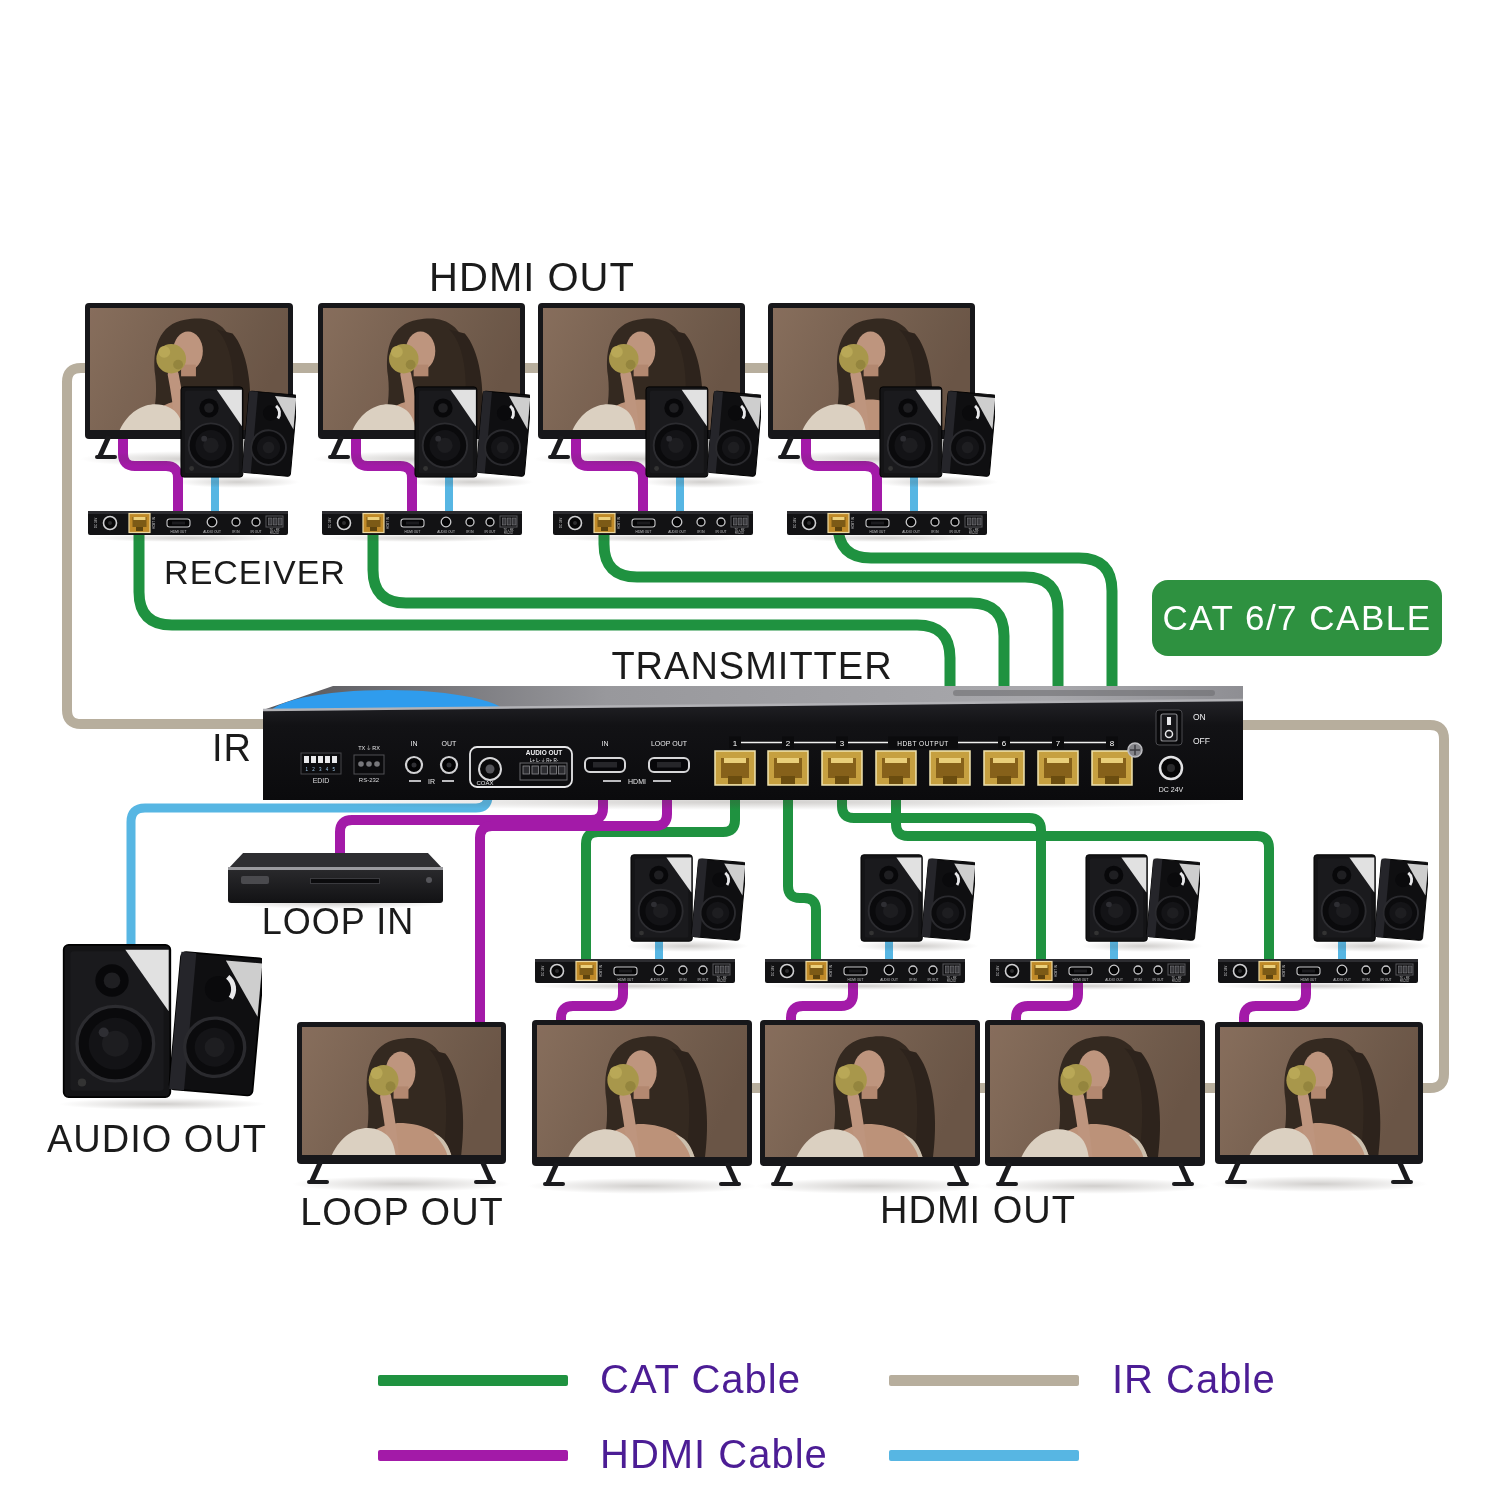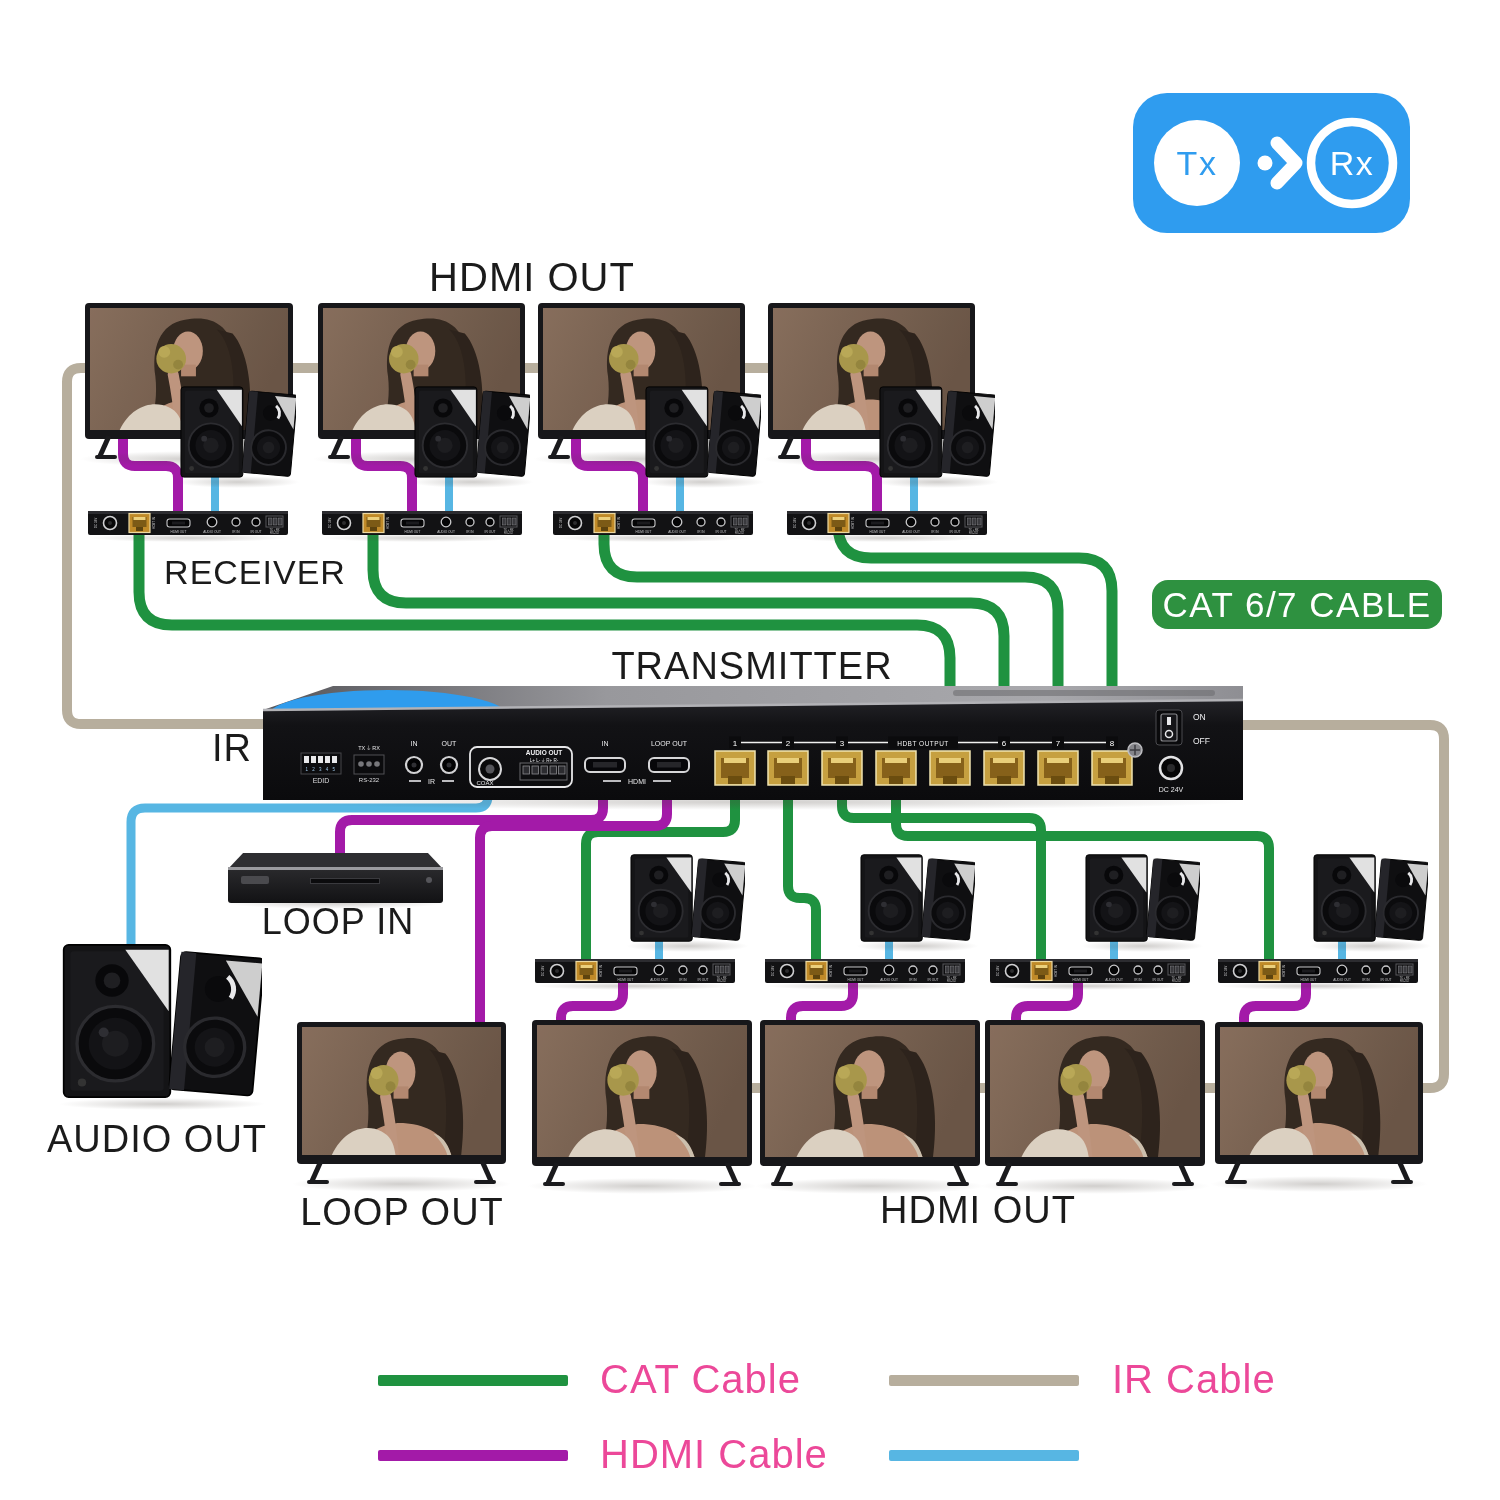--- a/index.html
+++ b/index.html
@@ -8,21 +8,21 @@
   #cable-layer{position:absolute;left:0;top:0;z-index:1;}
   .dev{position:absolute;z-index:2;}
   .shadow{position:absolute;z-index:1;background:radial-gradient(ellipse at center, rgba(70,62,54,.25), rgba(0,0,0,0) 70%);}
   .tv{position:absolute;z-index:2;background:#17171a;border-radius:4px;padding:5px 5px 9px 5px;box-sizing:border-box;}
   .tv .scr{width:100%;height:100%;display:block;background:#7d6956;}
   .leg{position:absolute;width:5px;height:22px;background:#1a1a1d;bottom:-18px;}
   .foot{position:absolute;width:22px;height:4px;background:#1a1a1d;bottom:-20px;border-radius:2px;}
   .lbl{position:absolute;z-index:4;color:#1b1b1b;letter-spacing:1px;white-space:nowrap;transform:translate(-50%,-50%);font-weight:400;}
   .badge{position:absolute;z-index:4;display:flex;align-items:center;justify-content:center;color:#fff;letter-spacing:1.5px;}
   .legend-line{position:absolute;z-index:4;height:11px;border-radius:2px;}
-  .legend-text{position:absolute;z-index:4;color:#ec4899;font-size:40px;letter-spacing:1px;white-space:nowrap;}
+  .legend-text{position:absolute;z-index:4;color:#4c1d95;font-size:40px;letter-spacing:1px;white-space:nowrap;}
   .player{position:absolute;z-index:2;}
   .player .ptop{position:absolute;left:0;top:0;width:100%;height:32%;background:#2e2e31;clip-path:polygon(7% 0,93% 0,100% 100%,0 100%);}
   .player .pfront{position:absolute;left:0;top:30%;width:100%;height:70%;background:linear-gradient(#2a2a2d,#121214);border-radius:0 0 3px 3px;}
   .player .pstrip{position:absolute;left:0;top:28%;width:100%;height:3px;background:#9a9a9e;}
   .player .plogo{position:absolute;left:6%;top:45%;width:13%;height:16%;background:#4a4a4e;border-radius:2px;}
   .player .ptray{position:absolute;left:38%;top:50%;width:32%;height:8%;background:#0b0b0d;border:1px solid #3a3a3e;}
   .player .pbtn{position:absolute;right:5%;top:48%;width:6px;height:6px;border-radius:50%;background:#55555a;}
   svg text{font-family:"Liberation Sans", sans-serif;}
 </style>
 </head>
@@ -215,33 +215,22 @@
     <rect x="898" y="64" width="16" height="27" rx="2" fill="#151518" stroke="#88888c" stroke-width="1.2"></rect>
     <rect x="904" y="67" width="4" height="8" fill="#e8e8ea"></rect>
     <circle cx="906" cy="84" r="3.5" fill="none" stroke="#e8e8ea" stroke-width="1.5"></circle>
     <text x="930" y="70" font-size="8.5" fill="#f0f0f2">ON</text>
     <text x="930" y="94" font-size="8.5" fill="#f0f0f2">OFF</text>
     <circle cx="908" cy="118" r="11" fill="#050506" stroke="#e2e2e4" stroke-width="2.5"></circle>
     <circle cx="908" cy="118" r="4" fill="#2a2a2c"></circle>
     <text x="908" y="141.5" font-size="7" fill="#e9e9eb" text-anchor="middle">DC 24V</text>
   </svg>
 
-  <div class="badge" style="left:1133px;top:93px;width:277px;height:140px;">
-    <svg width="277" height="140" viewBox="0 0 277 140">
-      <rect id="txrx-bg" width="277" height="140" rx="34" fill="#2F9CEF"></rect>
-      <circle cx="64" cy="70" r="43" fill="#ffffff"></circle>
-      <text x="64" y="82" font-size="34" fill="#2F9CEF" text-anchor="middle">Tx</text>
-      <circle cx="132" cy="70" r="7.5" fill="#ffffff"></circle>
-      <path d="M144,50 L163,70 L144,90" stroke="#ffffff" stroke-width="13" fill="none" stroke-linecap="round" stroke-linejoin="round"></path>
-      <circle cx="219" cy="70" r="41" fill="none" stroke="#ffffff" stroke-width="8.5"></circle>
-      <text x="219" y="82" font-size="34" fill="#ffffff" text-anchor="middle">Rx</text>
-    </svg>
-  </div>
-
-  <div class="badge" id="cat-badge" style="left: 1152px; top: 580px; width: 290px; height: 49px; border-radius: 16px; font-size: 35px; background: rgb(46, 145, 64);">
+
+  <div class="badge" id="cat-badge" style="left: 1152px; top: 580px; width: 290px; height: 76px; border-radius: 16px; font-size: 35px; background: rgb(46, 145, 64);">
       <span>CAT 6/7 CABLE</span>
     </div>
 
   <div class="lbl" style="left:532px;top:277px;font-size:40px;">HDMI OUT</div>
   <div class="lbl" style="left:255px;top:572px;font-size:34px;">RECEIVER</div>
   <div class="lbl" style="left:752px;top:666px;font-size:38px;">TRANSMITTER</div>
   <div class="lbl" style="left:232px;top:748px;font-size:38px;">IR</div>
   <div class="lbl" style="left:338px;top:922px;font-size:36px;">LOOP IN</div>
   <div class="lbl" style="left:157px;top:1139px;font-size:38px;">AUDIO OUT</div>
   <div class="lbl" style="left:402px;top:1212px;font-size:38px;">LOOP OUT</div>

